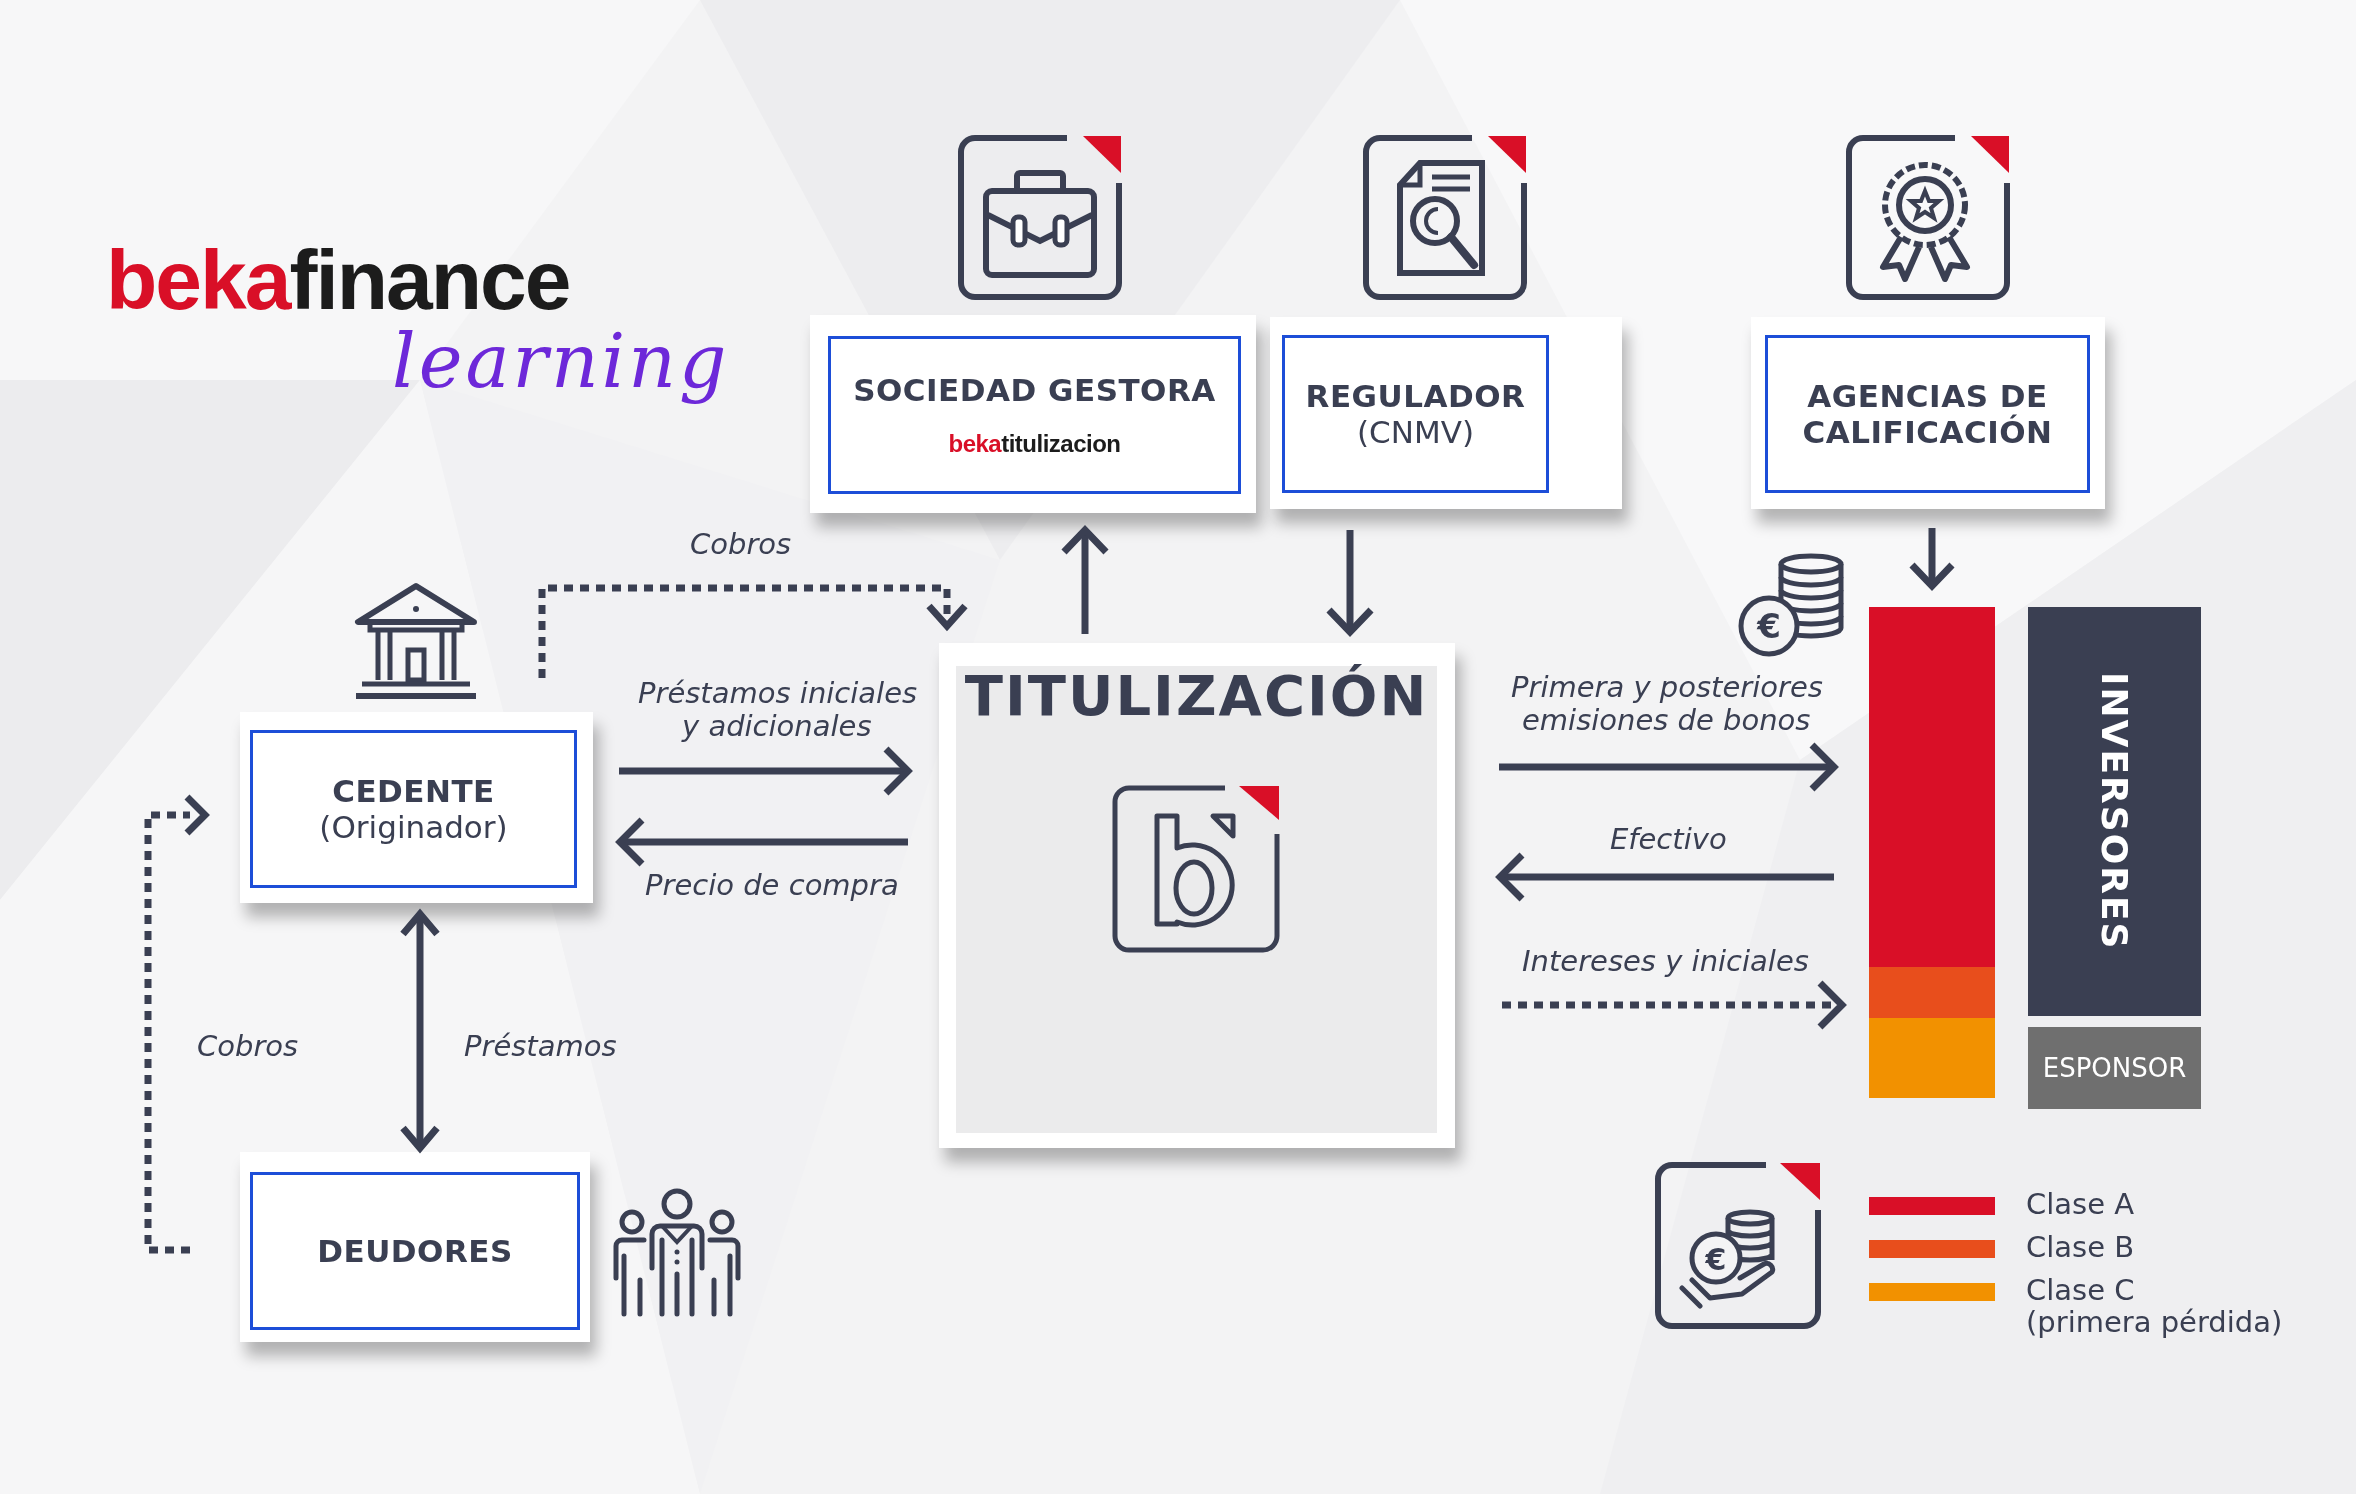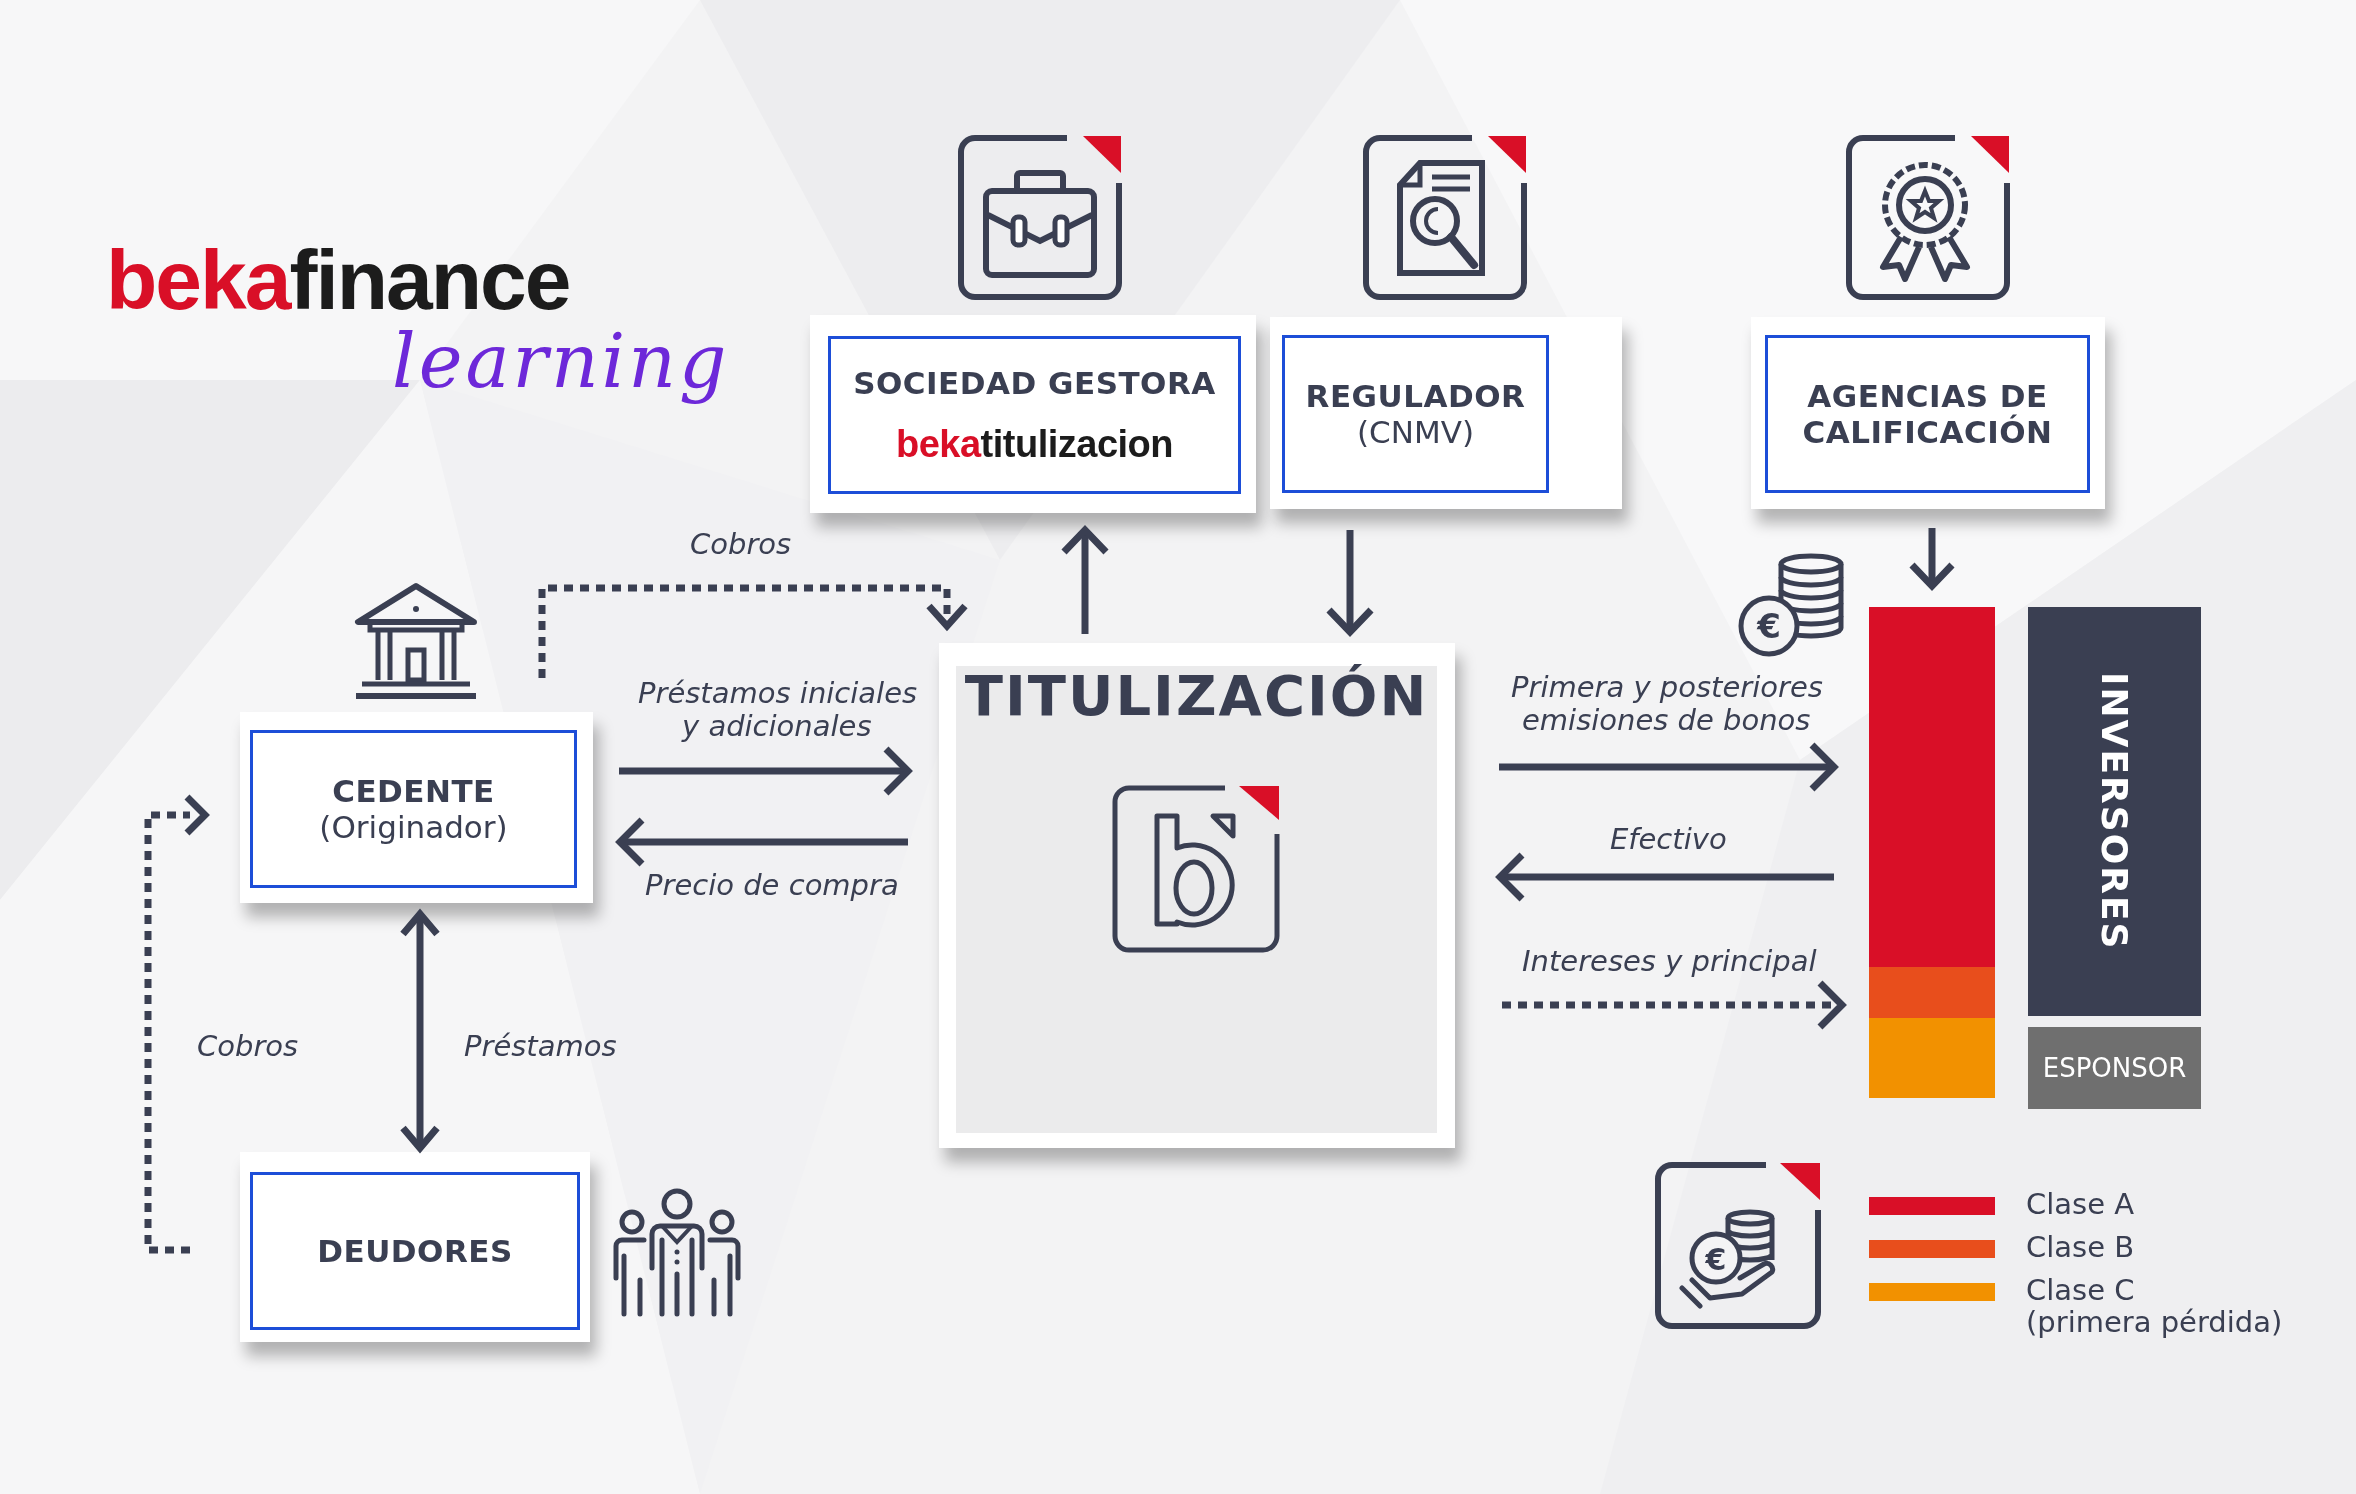--- a/index.html
+++ b/index.html
@@ -85,21 +85,21 @@
   <circle cx="82" cy="72" r="40" fill="none" stroke="#3a3f52" stroke-width="6" stroke-dasharray="9 4"></circle>
   <circle cx="82" cy="72" r="26" fill="none" stroke="#3a3f52" stroke-width="6"></circle>
   <polygon points="82,58 86,68 96,68 88,75 91,85 82,79 73,85 76,75 68,68 78,68" fill="none" stroke="#3a3f52" stroke-width="4"></polygon>
   <path d="M58,104 L40,134 L56,132 L62,146 L76,114" fill="none" stroke="#3a3f52" stroke-width="6" stroke-linejoin="round"></path>
   <path d="M106,104 L124,134 L108,132 L102,146 L88,114" fill="none" stroke="#3a3f52" stroke-width="6" stroke-linejoin="round"></path>
 </svg>
 
 <div class="card" style="left:810px; top:315px; width:446px; height:198px;">
   <div class="frame" style="left:18px; top:21px; width:413px; height:158px;">
     <div class="title">SOCIEDAD GESTORA</div>
-    <div style="margin-top:22px; font-family:'Liberation Sans', sans-serif; font-weight:bold; font-size:38px; letter-spacing:-0.5px;">
+    <div style="margin-top:22px; font-family:'Liberation Sans', sans-serif; font-weight:bold; font-size:24px; letter-spacing:-0.5px;">
       <span class="red">beka</span><span class="black">titulizacion</span>
     </div>
   </div>
 </div>
 
 <div class="card" style="left:1270px; top:317px; width:352px; height:192px;">
   <div class="frame" style="left:12px; top:18px; width:267px; height:158px;">
     <div class="title">REGULADOR</div>
     <div class="sub">(CNMV)</div>
   </div>
@@ -202,21 +202,21 @@
 
 <div class="lbl" style="left:690px; top:528px;">Cobros</div>
 <div class="lbl" style="left:638px; top:677px;">Préstamos iniciales</div>
 <div class="lbl" style="left:682px; top:710px;">y adicionales</div>
 <div class="lbl" style="left:645px; top:869px;">Precio de compra</div>
 <div class="lbl" style="left:197px; top:1030px;">Cobros</div>
 <div class="lbl" style="left:453px; top:1030px;margin-left:11px;">Préstamos</div>
 <div class="lbl" style="left:1511px; top:671px;">Primera y posteriores</div>
 <div class="lbl" style="left:1522px; top:704px;">emisiones de bonos</div>
 <div class="lbl" style="left:1610px; top:823px;">Efectivo</div>
-<div class="lbl" style="left:1522px; top:945px;">Intereses y principal</div>
+<div class="lbl" style="left:1522px; top:945px;">Intereses y iniciales</div>
 
 <svg class="overlay" width="2356" height="1494" viewBox="0 0 2356 1494" fill="none" stroke="#3a3f52" stroke-width="7">
 
   <path d="M542,678 V588 H947 V620" stroke-dasharray="9 7"></path>
   <polyline points="929,606 947,626 965,606"></polyline>
 
   <line x1="1085" y1="634" x2="1085" y2="532"></line>
   <polyline points="1064,552 1085,530 1106,552"></polyline>
 
   <line x1="1350" y1="530" x2="1350" y2="630"></line>

